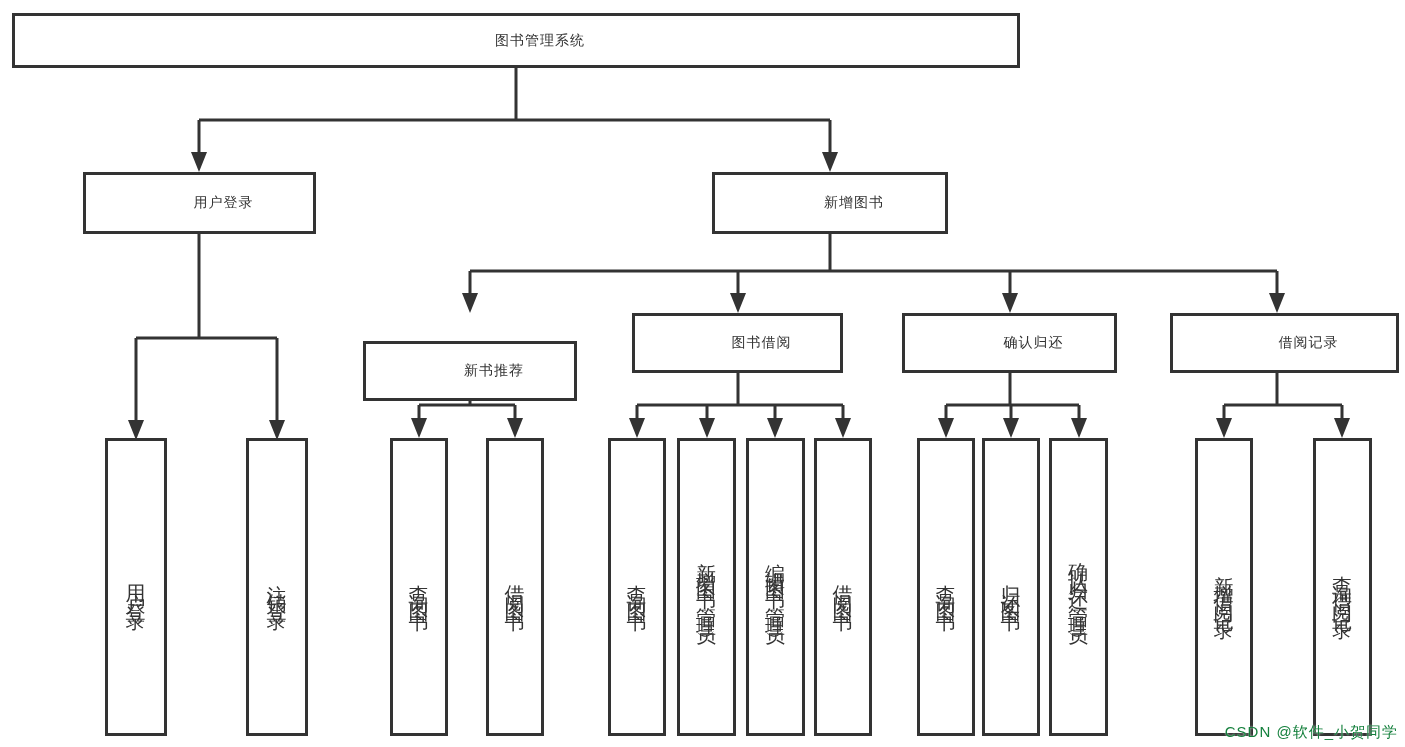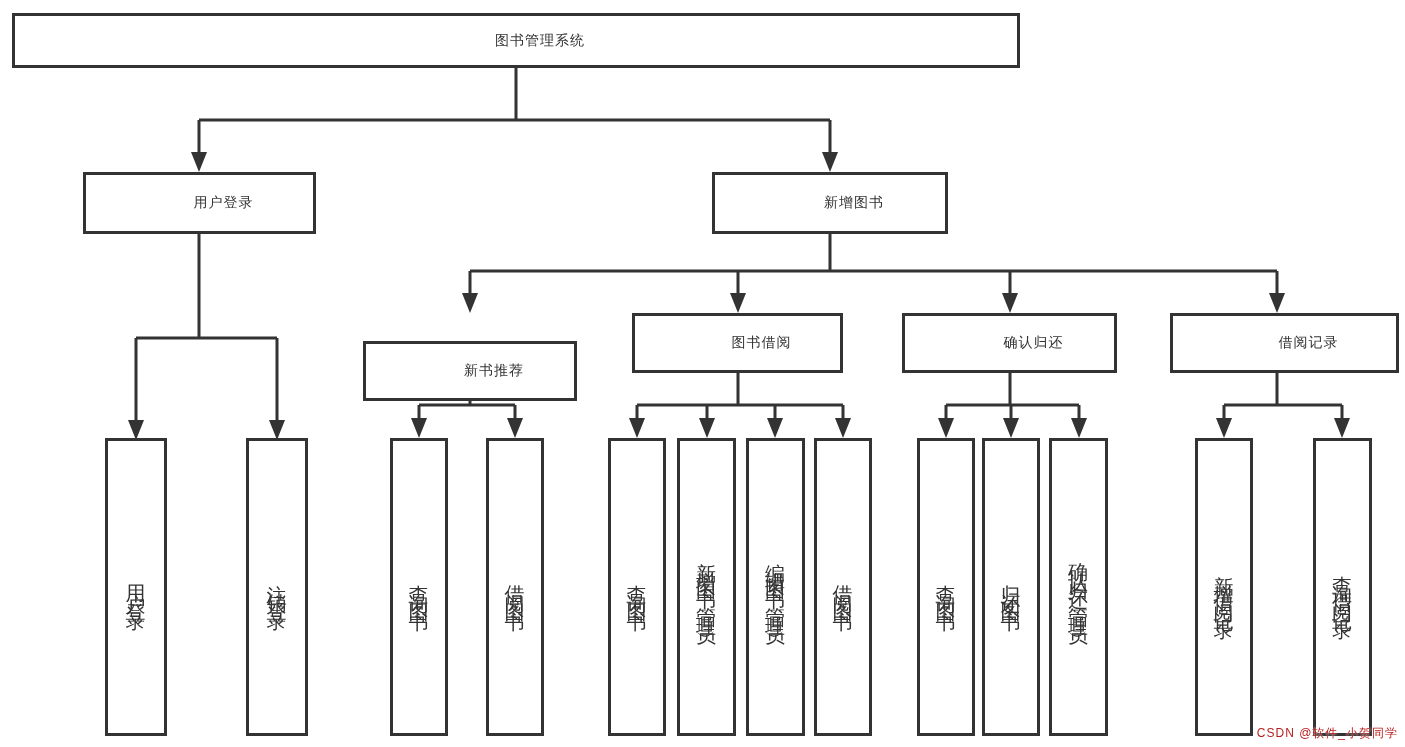--- a/index.html
+++ b/index.html
@@ -55,22 +55,22 @@
   .v8  { left: 814px;  width: 58px; }
   .v9  { left: 917px;  width: 58px; }
   .v10 { left: 982px;  width: 58px; }
   .v11 { left: 1049px; width: 59px; }
   .v12 { left: 1195px; width: 58px; }
   .v13 { left: 1313px; width: 59px; }
   .watermark {
     position: absolute;
     right: 7px;
     bottom: 5px;
-    font-size: 12px;
-    color: #b91c1c;
+    font-size: 15px;
+    color: #15803d;
     letter-spacing: 1px;
     text-shadow: 0 0 2px #ffffff;
     white-space: nowrap;
   }
 </style>
 </head>
 <body>
 
 <div class="canvas">
 

